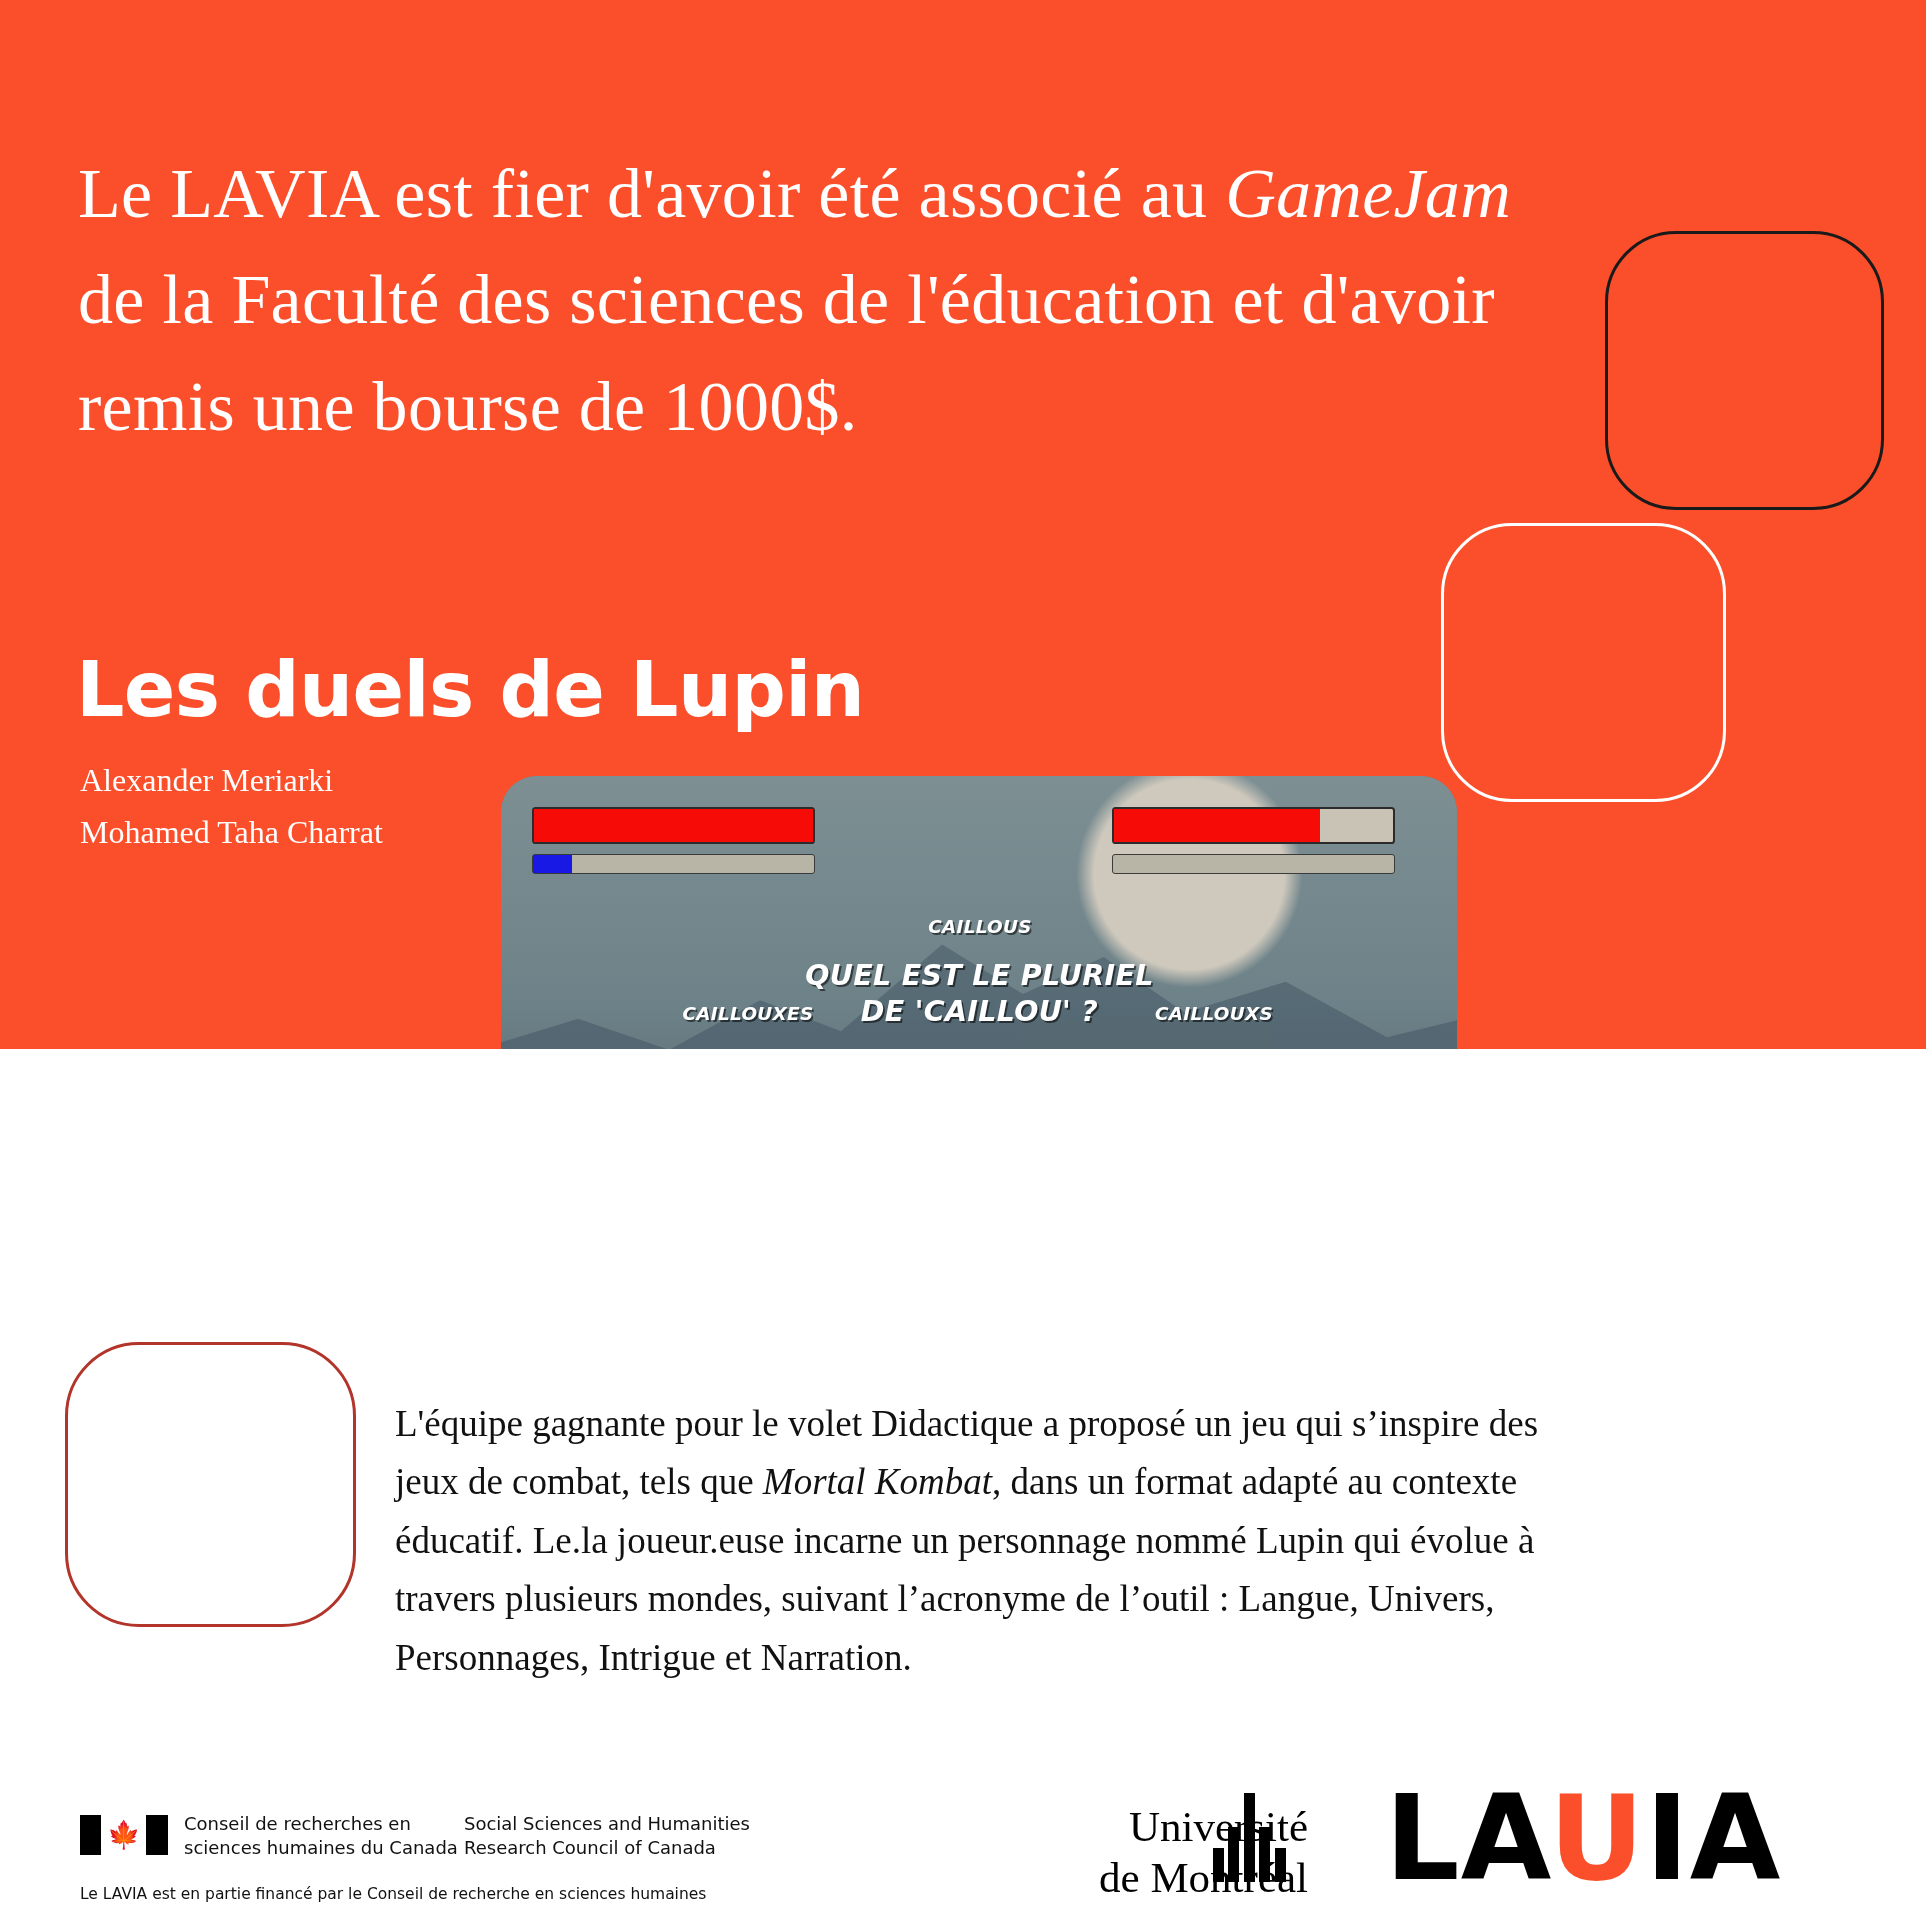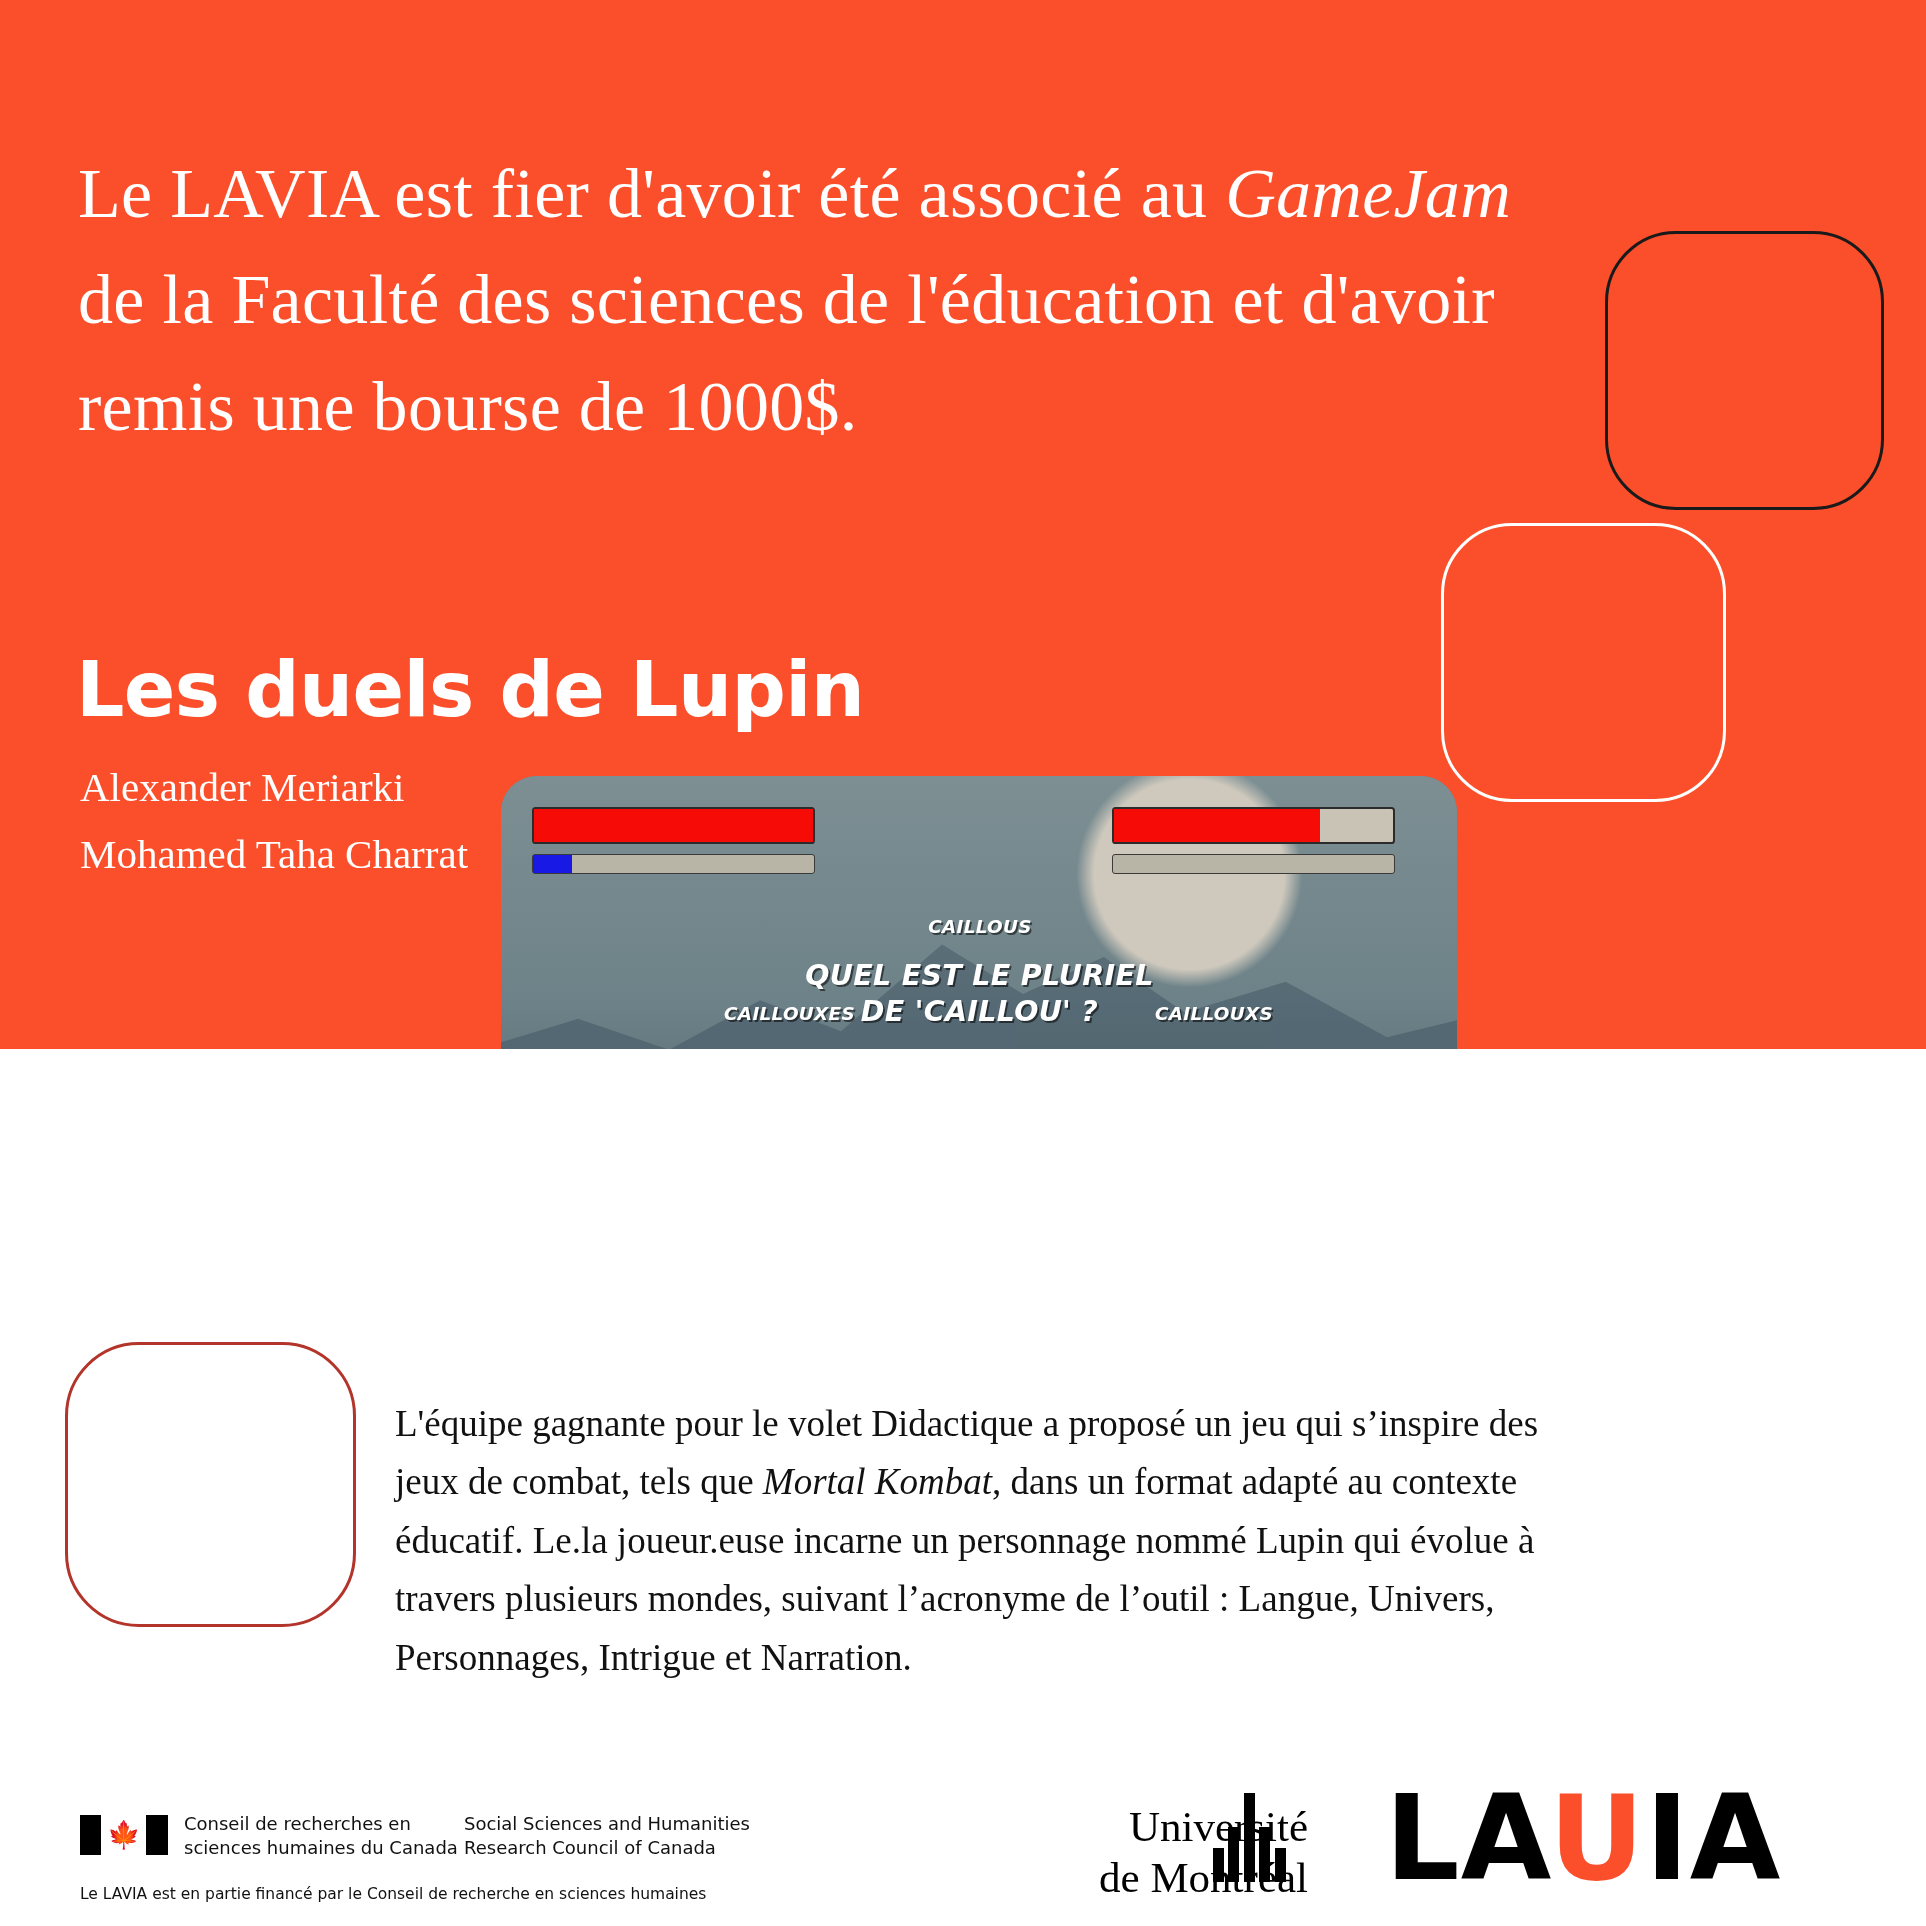--- a/index.html
+++ b/index.html
@@ -52,21 +52,21 @@
     font-size: 76px;
     letter-spacing: -0.6px;
   }
 
   .authors {
     position: absolute;
     left: 80px;
     top: 754px;
     color: #ffffff;
     font-family: "Liberation Serif", serif;
-    font-size: 41px;
+    font-size: 32px;
     line-height: 1.63;
   }
 
   
   .deco {
     position: absolute;
     box-sizing: border-box;
     border-radius: 71px;
   }
   .deco-dark {
@@ -207,21 +207,21 @@
   }
   .q-text {
     left: 300px;
     top: 182px;
     width: 357px;
     font-size: 28.5px;
     line-height: 1.25;
   }
   .ans { font-size: 18.4px; }
   .ans-top    { left: 363px; top: 140px; width: 232px; }
-  .ans-left   { left: 140px; top: 227px; width: 214px; text-align: right; }
+  .ans-left   { left: 140px; top: 227px; width: 214px; }
   .ans-right  { left: 606px; top: 227px; width: 214px; }
   .ans-bottom { left: 363px; top: 285px; width: 232px; }
 
   .lupin {
     position: absolute;
     left: 441px;
     bottom: 0;
     width: 95px;
     height: 178px;
   }

